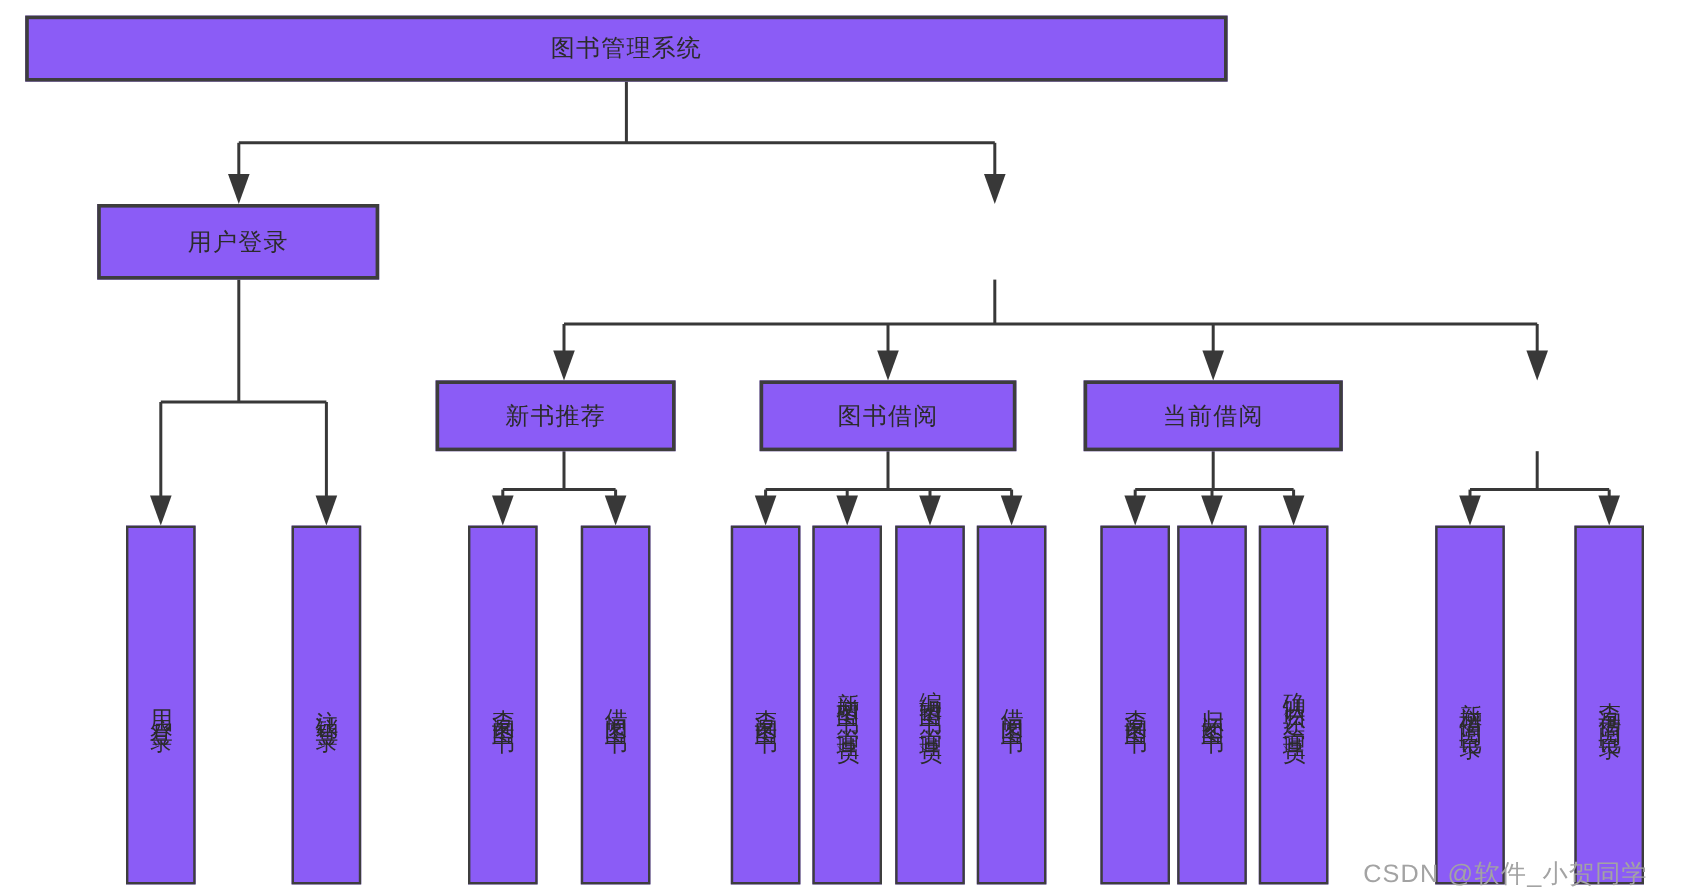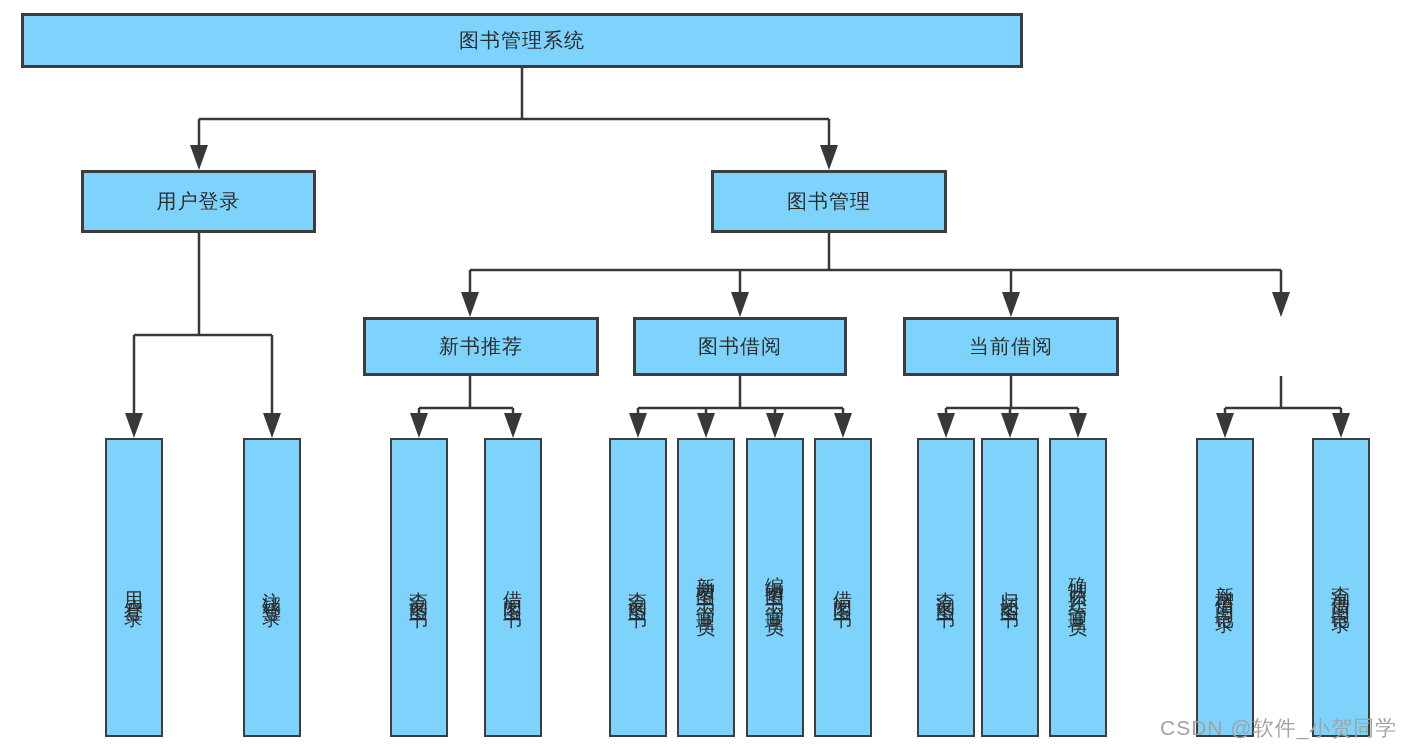--- a/index.html
+++ b/index.html
@@ -7,34 +7,34 @@
     position:relative;
     width:1405px;height:747px;
     background:#ffffff;
     font-family:"Liberation Sans","DejaVu Sans",sans-serif;
     overflow:hidden;
   }
   #wires{position:absolute;left:0;top:0;width:1405px;height:747px;}
   .node{
     position:absolute;
     box-sizing:border-box;
-    background:#7dd3fc;
+    background:#8b5cf6;
     border:3px solid #3d3d3d;
     color:#2b2b2b;
     display:flex;align-items:center;justify-content:center;
     font-size:20px;
     letter-spacing:1px;
     z-index:2;
   }
   .root{left:21px;top:13px;width:1002px;height:55px;}
   .lvl2{top:170px;height:63px;}
   .lvl2.a{left:81px;width:235px;}
   .lvl2.b{left:711px;width:236px;}
   .lvl3{top:317px;height:59px;}
-  .lvl3.c0{left:363px;width:236px;}
+  .lvl3.c0{left:363px;width:200px;}
   .lvl3.c1{left:633px;width:214px;font-family:Liberation Serif, serif;}
   .lvl3.c2{left:903px;width:216px;}
   .lvl3.c3{left:1173px;width:216px;}
   .leaf{
     top:438px;height:299px;width:58px;
     border-width:2.5px;
     writing-mode:vertical-rl;
     text-orientation:mixed;
     font-size:19px;
     letter-spacing:6px;
@@ -42,21 +42,21 @@
   }
   .leaf.x105{left:105px;} .leaf.x243{left:243px;}
   .leaf.x390{left:390px;} .leaf.x484{left:484px;}
   .leaf.x609{left:609px;} .leaf.x677{left:677px;}
   .leaf.x746{left:746px;} .leaf.x814{left:814px;}
   .leaf.x917{left:917px;} .leaf.x981{left:981px;}
   .leaf.x1049{left:1049px;}
   .leaf.x1196{left:1196px;} .leaf.x1312{left:1312px;}
   .watermark{
     position:absolute;
-    left:1160px;top:714px;
+    left:1136px;top:714px;
     font-size:21px;
     color:#a3a3a3;
     letter-spacing:1px;
     white-space:nowrap;
     z-index:3;
   }
 </style>
 </head>
 <body>
 
@@ -127,21 +127,20 @@
       <polygon points="1001,413 1019,413 1010,438"></polygon>
       <polygon points="1069,413 1087,413 1078,438"></polygon>
       <polygon points="1216,413 1234,413 1225,438"></polygon>
       <polygon points="1332,413 1350,413 1341,438"></polygon>
     </g>
   </svg>
 
   <div class="node root">图书管理系统</div>
 
   <div class="node lvl2 a">用户登录</div>
-  <div class="node lvl2 b">图书管理</div>
 
   <div class="node lvl3 c0">新书推荐</div>
   <div class="node lvl3 c1">图书借阅</div>
   <div class="node lvl3 c2">当前借阅</div>
 
   <div class="node leaf x105">用户登录</div>
   <div class="node leaf x243">注销登录</div>
 
   <div class="node leaf x390">查询图书</div>
   <div class="node leaf x484">借阅图书</div>

